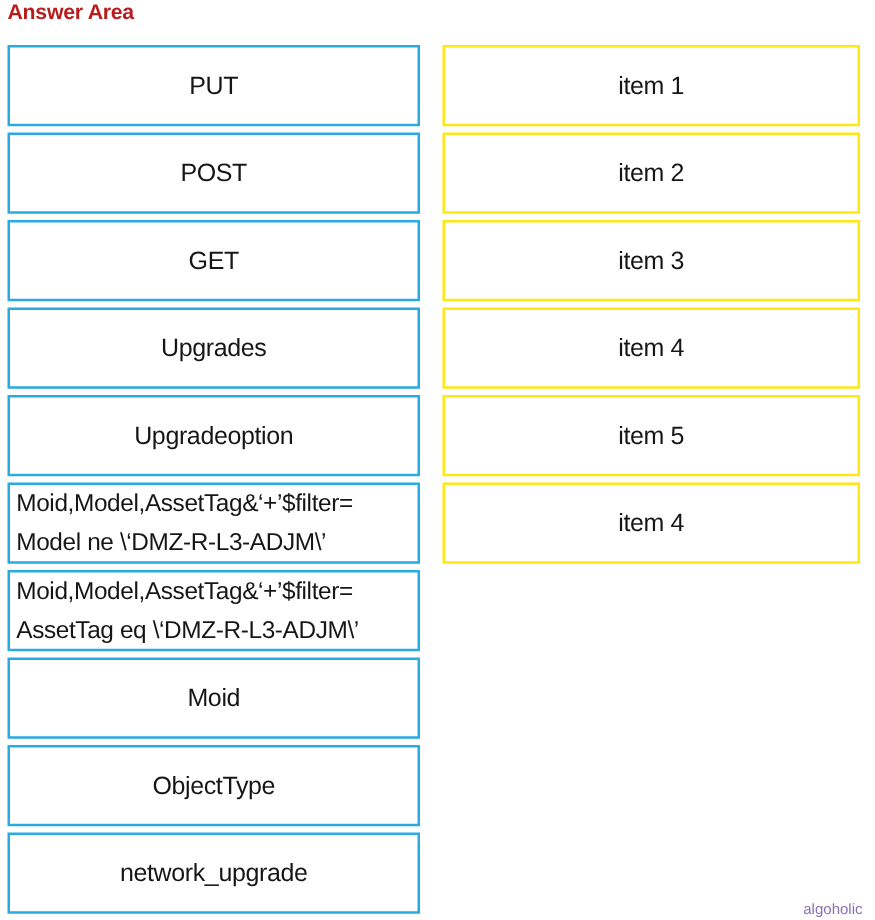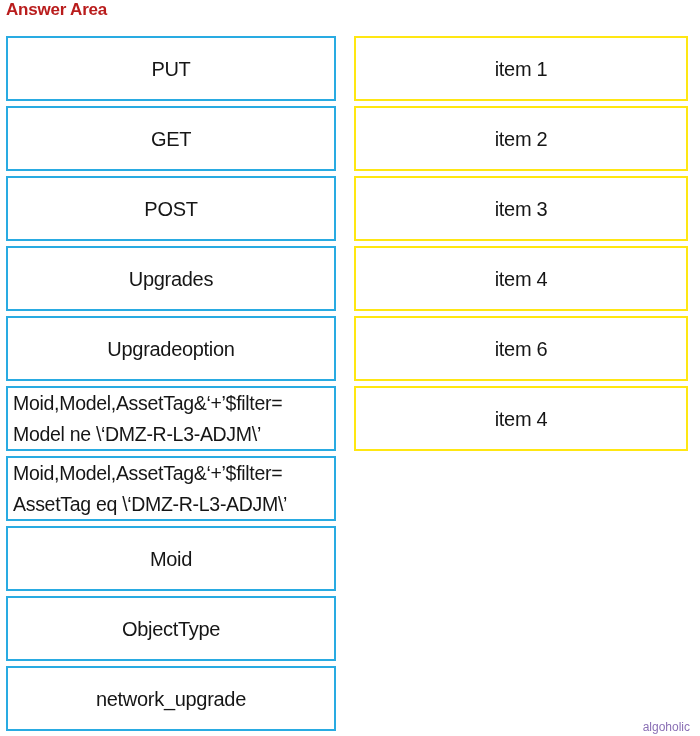--- a/index.html
+++ b/index.html
@@ -79,24 +79,24 @@
 
 <div class="stage">
 
   <div class="page-title">Answer Area</div>
 
   <div class="col left">
     <div class="box">
       <span class="lbl">PUT</span>
     </div>
     <div class="box">
-      <span class="lbl">GET</span>
+      <span class="lbl">POST</span>
     </div>
     <div class="box">
-      <span class="lbl">POST</span>
+      <span class="lbl">GET</span>
     </div>
     <div class="box">
       <span class="lbl">Upgrades</span>
     </div>
     <div class="box">
       <span class="lbl">Upgradeoption</span>
     </div>
     <div class="box wrap">
       <span class="lbl">Moid,Model,AssetTag&amp;‘+’$filter=
 Model ne \‘DMZ-R-L3-ADJM\’</span>
@@ -123,21 +123,21 @@
     <div class="box">
       <span class="lbl">item 2</span>
     </div>
     <div class="box">
       <span class="lbl">item 3</span>
     </div>
     <div class="box">
       <span class="lbl">item 4</span>
     </div>
     <div class="box">
-      <span class="lbl">item 6</span>
+      <span class="lbl">item 5</span>
     </div>
     <div class="box">
       <span class="lbl">item 4</span>
     </div>
   </div>
 
   <div class="watermark">algoholic</div>
 
 </div>
 

